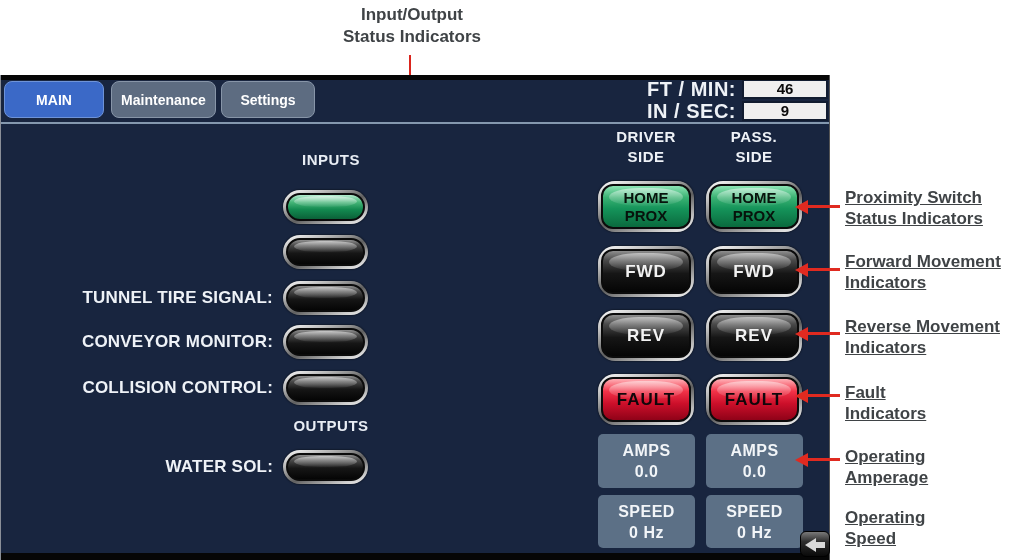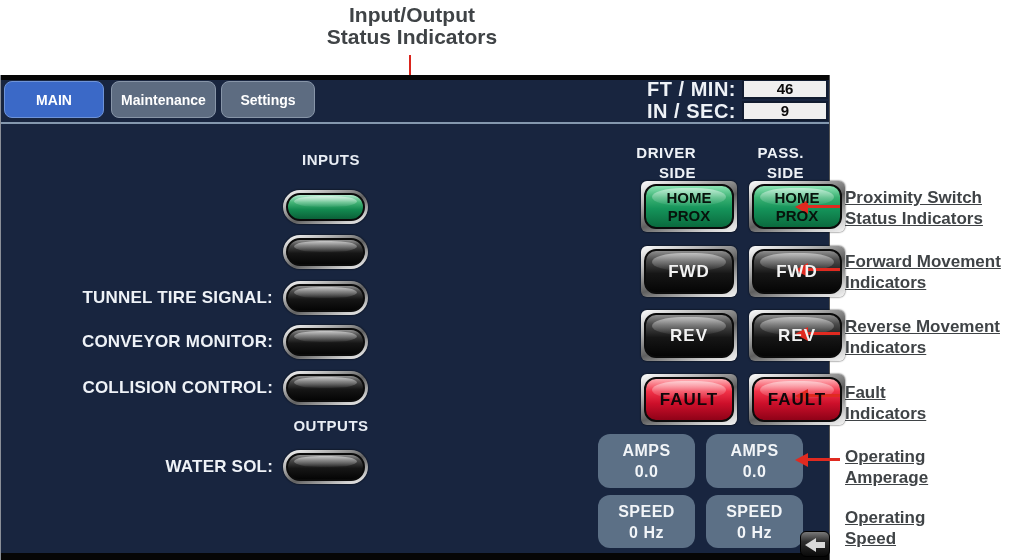--- a/index.html
+++ b/index.html
@@ -2,21 +2,21 @@
 <html><head>
 <meta charset="utf-8">
 <style>
   * { margin:0; padding:0; box-sizing:border-box; }
   html,body { background:#ffffff; }
   body { font-family:"Liberation Sans", sans-serif; font-weight:700; }
   .stage { position:relative; width:1024px; height:560px; background:#ffffff; overflow:hidden; }
 
   
   .anno-top { position:absolute; left:317px; top:4px; width:190px; text-align:center;
-              font-size:21px; line-height:22px; color:#3f4346; }
+              font-size:17px; line-height:22px; color:#3f4346; }
   .redline { position:absolute; background:#da251d; }
   .anno-label { position:absolute; left:845px; font-size:17px; line-height:21px; color:#3f4346;text-decoration:underline; }
   .arrow { position:absolute; left:795px; width:45px; height:14px; }
   .arrow .head { position:absolute; left:0; top:0; width:0; height:0;
                  border-top:7px solid transparent; border-bottom:7px solid transparent;
                  border-right:13px solid #e02a20; }
   .arrow .shaft { position:absolute; left:11px; right:0; top:5px; height:3px; background:#e02a20; }
 
   
   .panel { position:absolute; left:0; top:75px; width:830px; height:485px;
@@ -46,41 +46,41 @@
           background:linear-gradient(160deg,#ffffff 0%,#bcbcbc 25%,#5f5f5f 55%,#cfcfcf 85%,#f4f4f4 100%);
           box-shadow:0 0 2px rgba(0,0,0,.9); }
   .pill .inner { position:relative; width:100%; height:100%; border-radius:14px;
                  border:2px solid #0b0b0b; overflow:hidden; }
   .pill.off .inner { background:linear-gradient(180deg,#8f8f8f 0%,#4a4a4a 22%,#161616 55%,#050505 100%); }
   .pill.on  .inner { background:linear-gradient(180deg,#b5ecd0 0%,#46b678 30%,#138a50 60%,#0b6138 100%); }
   .pill .inner::before { content:""; position:absolute; left:8%; right:8%; top:6%; height:46%;
                  border-radius:50%/60%;
                  background:linear-gradient(rgba(255,255,255,.55),rgba(255,255,255,.04)); }
 
-  .side-head { position:absolute; top:68px; width:100px; text-align:right; color:#eef2f7;
+  .side-head { position:absolute; top:52px; width:100px; text-align:center; color:#eef2f7;
                font-size:15px; line-height:20px; letter-spacing:.5px; }
 
   
-  .sbtn { position:absolute; width:96px; height:51px; border-radius:6px; padding:3px;
+  .sbtn { position:absolute; width:96px; height:51px; border-radius:17px; padding:3px;
           background:linear-gradient(160deg,#ffffff 0%,#bcbcbc 25%,#5f5f5f 55%,#cfcfcf 85%,#f4f4f4 100%);
-          box-shadow:0 0 2px rgba(0,0,0,.9);margin-left:43px; }
+          box-shadow:0 0 2px rgba(0,0,0,.9); }
   .sbtn .inner { position:relative; width:100%; height:100%; border-radius:12px; border:2px solid #0b0b0b;
                  overflow:hidden; display:flex; align-items:center; justify-content:center; text-align:center; }
   .sbtn .inner::before { content:""; position:absolute; left:7%; right:7%; top:5%; height:45%;
                  border-radius:50%/60%;
                  background:linear-gradient(rgba(255,255,255,.5),rgba(255,255,255,.03)); }
   .sbtn.green .inner { background:linear-gradient(180deg,#8ce4b4 0%,#3bb273 28%,#15945a 55%,#0a6a3e 100%);
                        color:#07130c; font-size:15px; line-height:18px; }
   .sbtn.dark  .inner { background:linear-gradient(180deg,#8f8f8f 0%,#4a4a4a 22%,#161616 55%,#050505 100%);
                        color:#f2f2f2; font-size:17px; letter-spacing:1px; }
   .sbtn.red   .inner { background:linear-gradient(180deg,#ffb0b6 0%,#f23348 30%,#cc0f2a 60%,#8f0218 100%);
                        color:#10070a; font-size:17px; letter-spacing:1px; }
   .sbtn .lbl { position:relative; z-index:2; width:72px; }
 
-  .slate { position:absolute; width:97px; border-radius:12px; background:#5c7086; color:#f2f5f8;
+  .slate { position:absolute; width:97px; border-radius:5px; background:#5c7086; color:#f2f5f8;
            text-align:center; font-size:16px; letter-spacing:.5px; }
   .slate .l1 { margin-top:8px; } .slate .l2 { margin-top:3px; }
 
   .backbtn { position:absolute; left:799px; top:456px; width:30px; height:26px; border-radius:6px;
              background:linear-gradient(180deg,#7a7a7a 0%,#2e2e2e 40%,#0a0a0a 100%);
              border:1px solid #000; z-index:8; }
   .backbtn .bk-head { position:absolute; left:4px; top:6px; width:0; height:0;
              border-top:7px solid transparent; border-bottom:7px solid transparent;
              border-right:11px solid #d8d8d8; }
   .backbtn .bk-shaft { position:absolute; left:15px; top:10px; width:9px; height:6px; background:#d8d8d8; }

